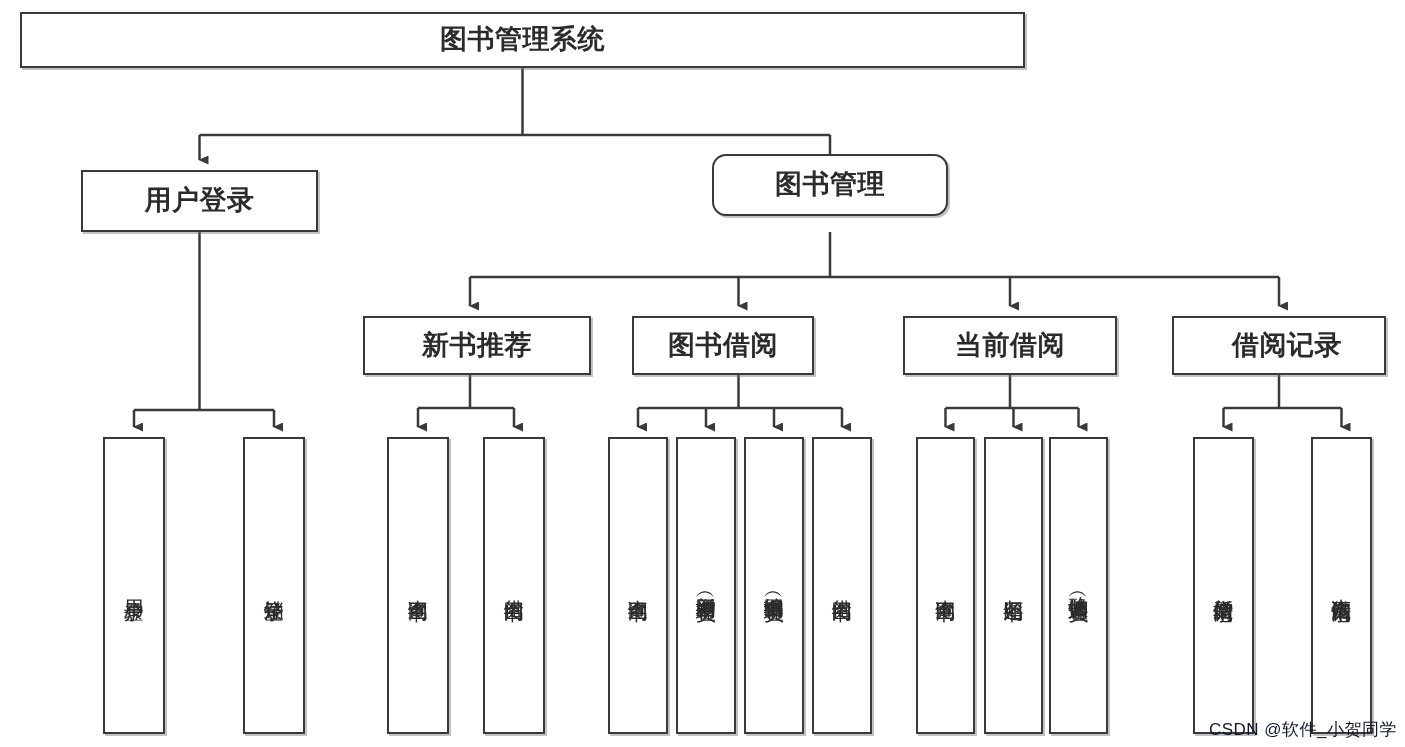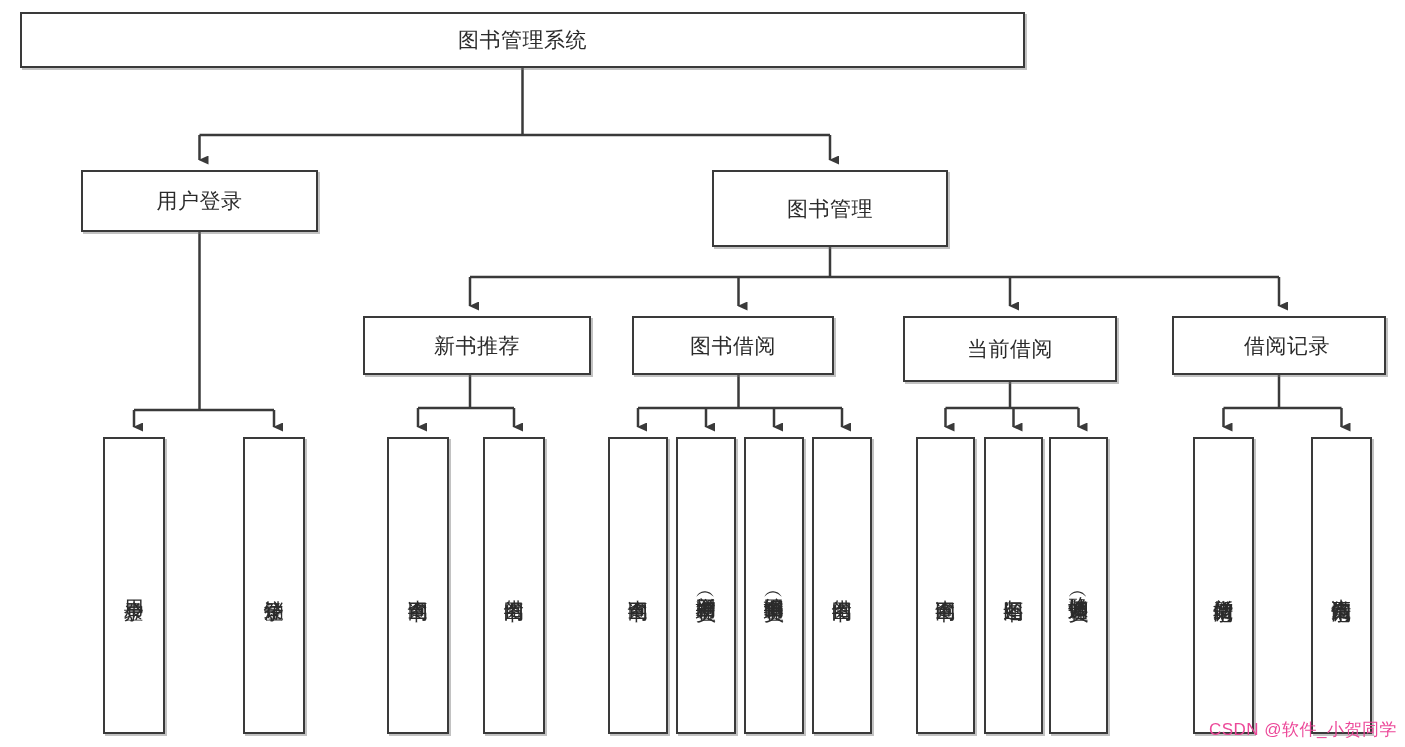--- a/index.html
+++ b/index.html
@@ -33,45 +33,46 @@
     border: 2.5px solid #3a3a3a;
     display: flex;
     align-items: center;
     justify-content: center;
     color: #2b2b2b;
   }
   .node-box.shadowed {
     box-shadow: 2px 2px 0 0 rgba(120,120,120,0.45);
   }
   .node-label-h {
-    font-size: 21px;
+    font-size: 27px;
     line-height: 1.1;
     letter-spacing: 0.5px;
     white-space: nowrap;
+    font-weight: bold;
   }
   .node-label-v {
     font-size: 20px;
     line-height: 1.22;
     letter-spacing: 1px;
     writing-mode: vertical-rl;
     text-orientation: upright;
     -webkit-writing-mode: vertical-rl;
     white-space: normal;
     text-align: center;
     max-height: 270px;
   }
   .leaf-box .node-label-v {
     padding: 2px 0;
   }
   #watermark {
     position: absolute;
     right: 8px;
     bottom: 6px;
     font-size: 17px;
-    color: #ec4899;
+    color: #0f172a;
     letter-spacing: 0.5px;
     white-space: nowrap;
     user-select: none;
   }
 </style>
 </head>
 <body>
 
 <div id="diagram-canvas">
 
@@ -118,30 +119,30 @@
       </g>
   </svg>
 
   <div id="node-layer">
       <div class="node-box root-box shadowed" style="left: 20px; top: 12px; width: 1005px; height: 56px;">
         <span class="node-label-h">图书管理系统</span>
       </div>
       <div class="node-box level2-box shadowed" style="left: 81px; top: 170px; width: 237px; height: 62px;">
         <span class="node-label-h">用户登录</span>
       </div>
-      <div class="node-box level2-box shadowed" style="left: 712px; top: 170px; width: 236px; height: 77px;">
+      <div class="node-box level2-box shadowed" style="left: 712px; top: 154px; width: 236px; height: 62px; border-radius: 14px;">
         <span class="node-label-h">图书管理</span>
       </div>
       <div class="node-box level3-box shadowed" style="left: 363px; top: 316px; width: 228px; height: 59px;">
         <span class="node-label-h">新书推荐</span>
       </div>
-      <div class="node-box level3-box shadowed" style="left: 632px; top: 316px; width: 202px; height: 59px;">
+      <div class="node-box level3-box shadowed" style="left: 632px; top: 316px; width: 182px; height: 59px;">
         <span class="node-label-h">图书借阅</span>
       </div>
-      <div class="node-box level3-box shadowed" style="left: 903px; top: 316px; width: 214px; height: 66px;">
+      <div class="node-box level3-box shadowed" style="left: 903px; top: 316px; width: 214px; height: 59px;">
         <span class="node-label-h">当前借阅</span>
       </div>
       <div class="node-box level3-box shadowed" style="left: 1172px; top: 316px; width: 214px; height: 59px; padding-left: 16px;">
         <span class="node-label-h">借阅记录</span>
       </div>
       <div class="node-box leaf-box shadowed" style="left: 103px; top: 437px; width: 62px; height: 297px;">
         <span class="node-label-v">用户登录</span>
       </div>
       <div class="node-box leaf-box shadowed" style="left: 243px; top: 437px; width: 62px; height: 297px;">
         <span class="node-label-v">注销登录</span>

